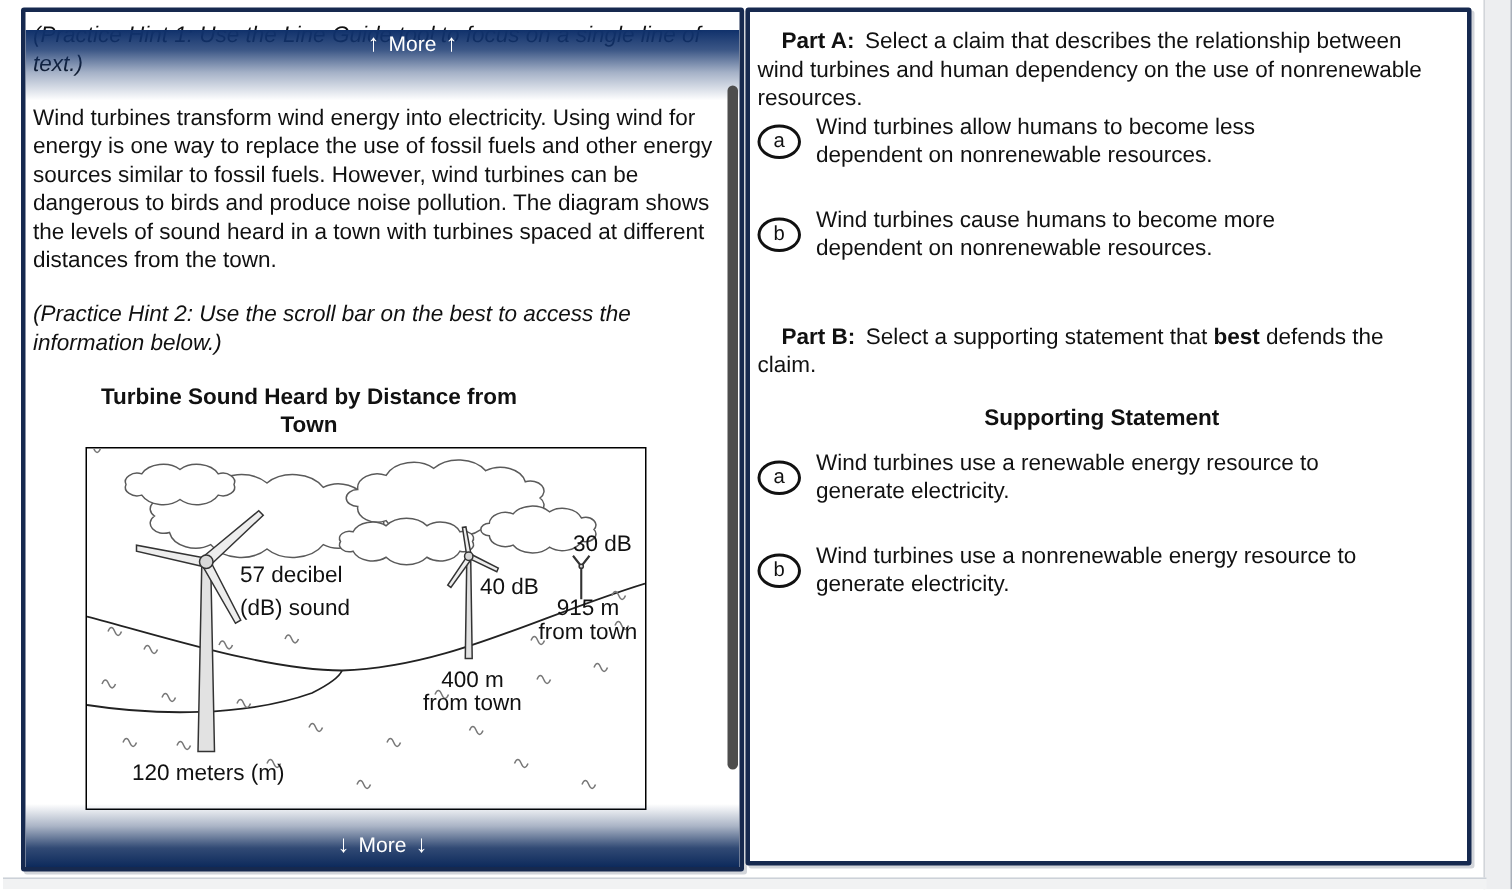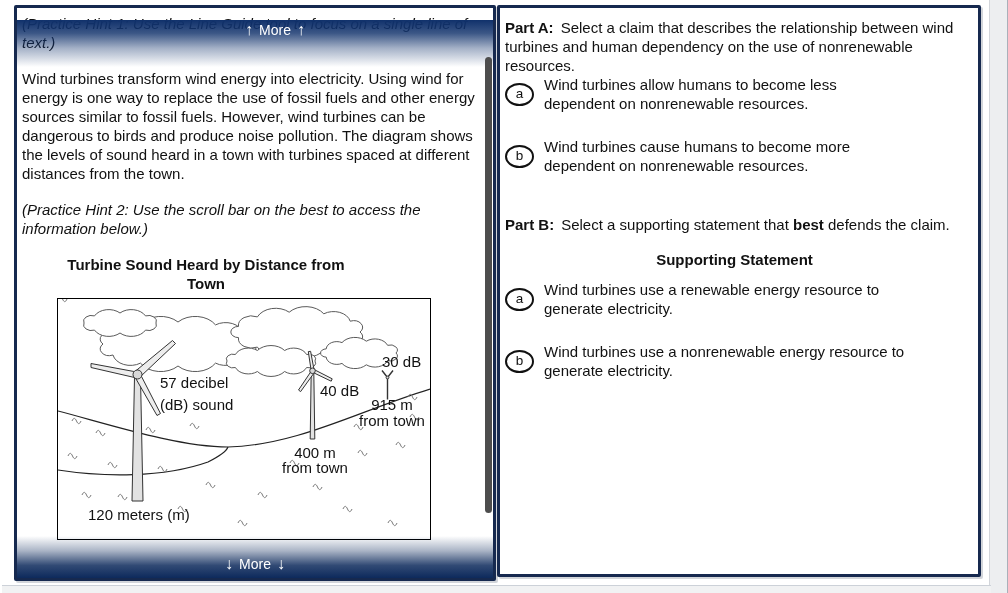--- a/index.html
+++ b/index.html
@@ -29,21 +29,21 @@
   .more-bar.bottom{bottom:0;height:42px;background:linear-gradient(to top,#0d2a5c 0%,rgba(13,42,92,.85) 30%,rgba(13,42,92,.35) 65%,rgba(13,42,92,0) 100%);}
   .more-bar.bottom .more-inner{position:absolute;bottom:5px;left:0;right:0;}
   .more-inner{font-size:14px;}
   .more-inner .arrow{font-size:16px;font-weight:bold;padding:0 6px;}
   
   .scroll-thumb{position:absolute;z-index:6;right:1px;top:49px;width:7px;height:456px;background:#4d4d4d;border-radius:4px;}
 
   
   .question{padding:10px 14px 0 5px;font-size:15px;line-height:19px;}
   .prompt{margin:0;}
-  .prompt .part-label{font-weight:bold;margin-right:7px;}
+  .prompt .part-label{font-weight:bold;margin-right:7px;margin-left:16px;}
   .option-header{font-size:15px;font-weight:bold;text-align:center;margin:16px 0 11px 0;}
   .option{display:flex;align-items:center;margin:0 0 24px 0;}
   .option .badge{
     flex:0 0 auto;width:25px;height:19px;border:2px solid #111;border-radius:50%;
     display:flex;align-items:center;justify-content:center;
     font-size:13.5px;line-height:1;background:#fff;margin-right:10px;cursor:pointer;
   }
   .part-b{margin-top:40px;}
 
   

